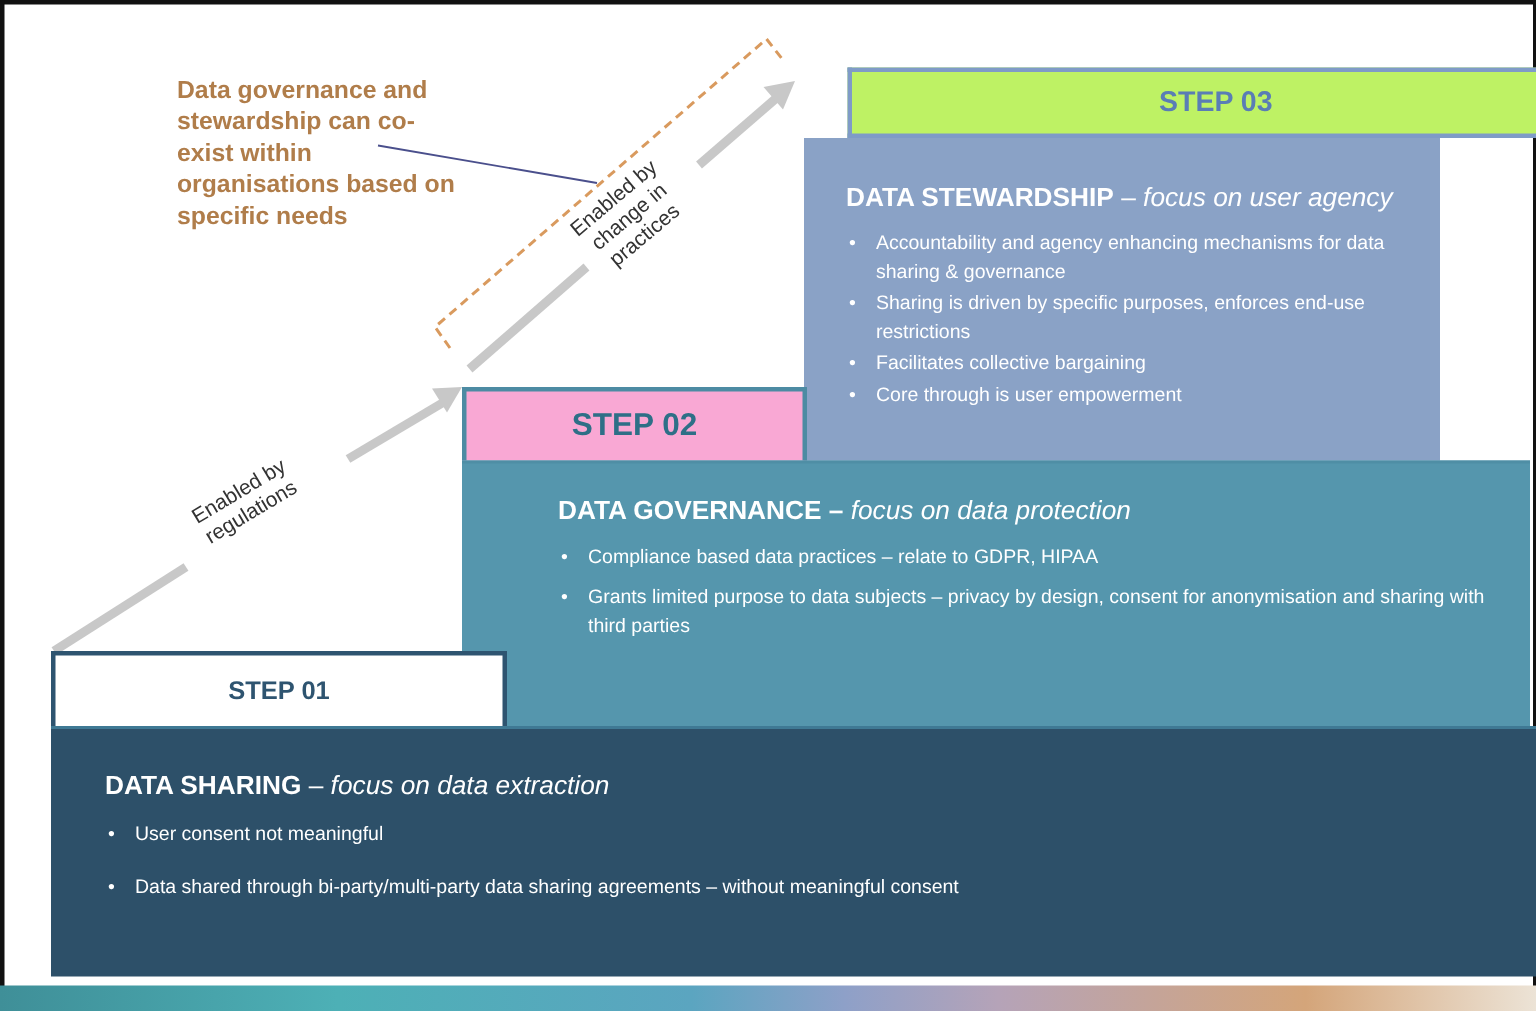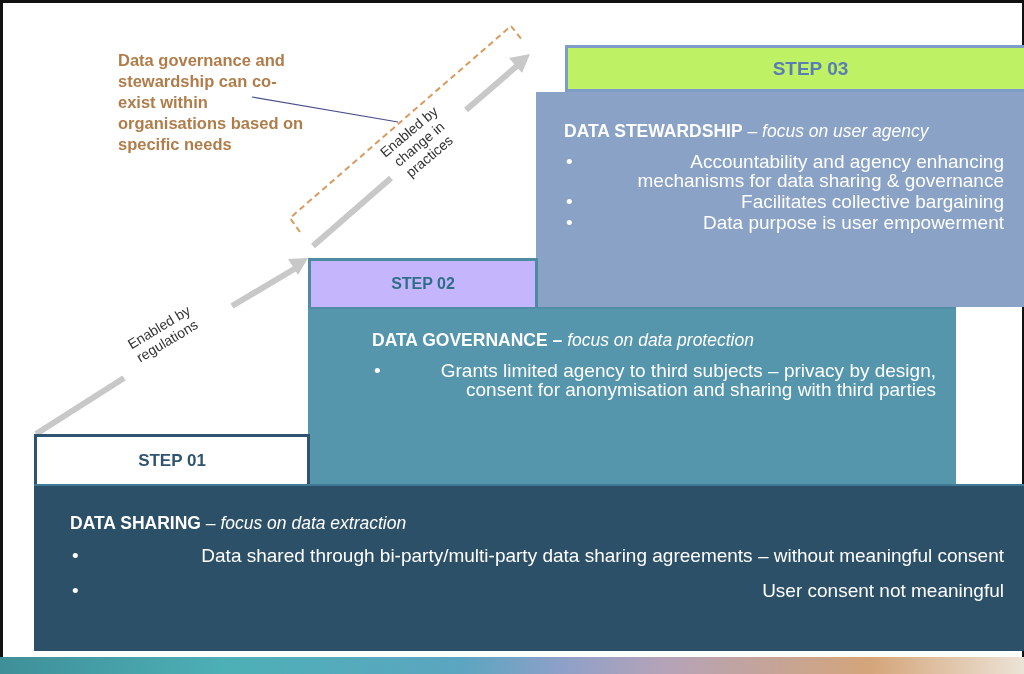--- a/index.html
+++ b/index.html
@@ -23,57 +23,57 @@
     }
 
     
     .step3-tab {
       position: absolute; left: 565px; top: 45px; width: 488px; height: 47px;
       background: #bef264; border: 3px solid #7f9bc7; border-right: none;
       display: flex; align-items: center; justify-content: center;
       color: #5a7db5; font-weight: bold; font-size: 19px;
     }
     .step3-panel {
-      position: absolute; left: 536px; top: 92px; width: 488px; height: 215px;
+      position: absolute; left: 536px; top: 92px; width: 424px; height: 215px;
       background: #8aa2c6; color: #fff; padding: 28px 20px 0 28px;
     }
 
     
     .step2-tab {
       position: absolute; left: 308px; top: 258px; width: 230px; height: 49px;
-      background: #c4b5fd; border: 3px solid #4d8ba3; border-bottom: none;
+      background: #f9a8d4; border: 3px solid #4d8ba3; border-bottom: none;
       display: flex; align-items: center; justify-content: center;
-      color: #2e6f87; font-weight: bold; font-size: 16px;
+      color: #2e6f87; font-weight: bold; font-size: 21px;
     }
     .step2-panel {
-      position: absolute; left: 308px; top: 307px; width: 648px; height: 177px;
+      position: absolute; left: 308px; top: 307px; width: 712px; height: 177px;
       background: #5596ad; color: #fff; padding: 20px 20px 0 64px;
       border-top: 2px solid #4f8ea5;
     }
 
     
     .step1-tab {
-      position: absolute; left: 34px; top: 434px; width: 276px; height: 50px;
+      position: absolute; left: 34px; top: 434px; width: 304px; height: 50px;
       background: #fff; border: 3px solid #2e5470; border-bottom: none;
       display: flex; align-items: center; justify-content: center;
       color: #2e5470; font-weight: bold; font-size: 17px;
     }
     .step1-panel {
       position: absolute; left: 34px; top: 484px; width: 990px; height: 167px;
       background: #2d5069; color: #fff; padding: 26px 20px 0 36px;
       border-top: 2px solid #3f7994;
     }
 
     .panel-title { font-size: 17.5px; line-height: 22px; white-space: nowrap; }
     .panel-title .t-strong { font-weight: bold; }
     .panel-title .t-sep { font-weight: normal; }
     .panel-title .t-em { font-style: italic; font-weight: normal; }
 
     ul.bullets { list-style: none; margin-top: 10px; }
-    ul.bullets li { position: relative; padding-left: 20px; font-size: 19px; line-height: 19px; text-align: right; }
+    ul.bullets li { position: relative; padding-left: 20px; font-size: 13px; line-height: 19px; }
     ul.bullets li::before { content: "\2022"; position: absolute; left: 2px; top: 0; }
     .step3-panel ul.bullets li { margin-bottom: 2px; }
     .step2-panel ul.bullets li { margin-bottom: 8px; }
     .step1-panel ul.bullets { margin-top: 12px; }
     .step1-panel ul.bullets li { margin-bottom: 16px; }
 
     .footer-bar {
       position: absolute; left: 0; top: 657px; width: 1024px; height: 17px;
       background: linear-gradient(90deg, #3f8f98 0%, #4db0b6 22%, #5ba5c0 45%, #8ea0c8 55%, #b5a3b8 65%, #d4a57a 85%, #ece3d6 100%);
     }
@@ -115,43 +115,45 @@
 
 <div class="step3-tab">STEP 03</div>
 <div class="step3-panel">
   <div class="panel-title">
     <span class="t-strong">DATA STEWARDSHIP</span>
     <span class="t-sep">–</span>
     <span class="t-em">focus on user agency</span>
   </div>
   <ul class="bullets">
     <li>Accountability and agency enhancing mechanisms for data sharing &amp; governance</li>
+    <li>Sharing is driven by specific purposes, enforces end-use restrictions</li>
     <li>Facilitates collective bargaining</li>
-    <li>Data purpose is user empowerment</li>
+    <li>Core through is user empowerment</li>
   </ul>
 </div>
 
 <div class="step2-tab">STEP 02</div>
 <div class="step2-panel">
   <div class="panel-title">
     <span class="t-strong">DATA GOVERNANCE</span>
     <span class="t-strong">–</span>
     <span class="t-em">focus on data protection</span>
   </div>
   <ul class="bullets">
-    <li>Grants limited agency to third subjects – privacy by design, consent for anonymisation and sharing with third parties</li>
+    <li>Compliance based data practices – relate to GDPR, HIPAA</li>
+    <li>Grants limited purpose to data subjects – privacy by design, consent for anonymisation and sharing with third parties</li>
   </ul>
 </div>
 
 <div class="step1-tab">STEP 01</div>
 <div class="step1-panel">
   <div class="panel-title">
     <span class="t-strong">DATA SHARING</span>
     <span class="t-sep">–</span>
     <span class="t-em">focus on data extraction</span>
   </div>
   <ul class="bullets">
+    <li>User consent not meaningful</li>
     <li>Data shared through bi-party/multi-party data sharing agreements – without meaningful consent</li>
-    <li>User consent not meaningful</li>
   </ul>
 </div>
 
 <div class="footer-bar"></div>
 
 </body></html>

